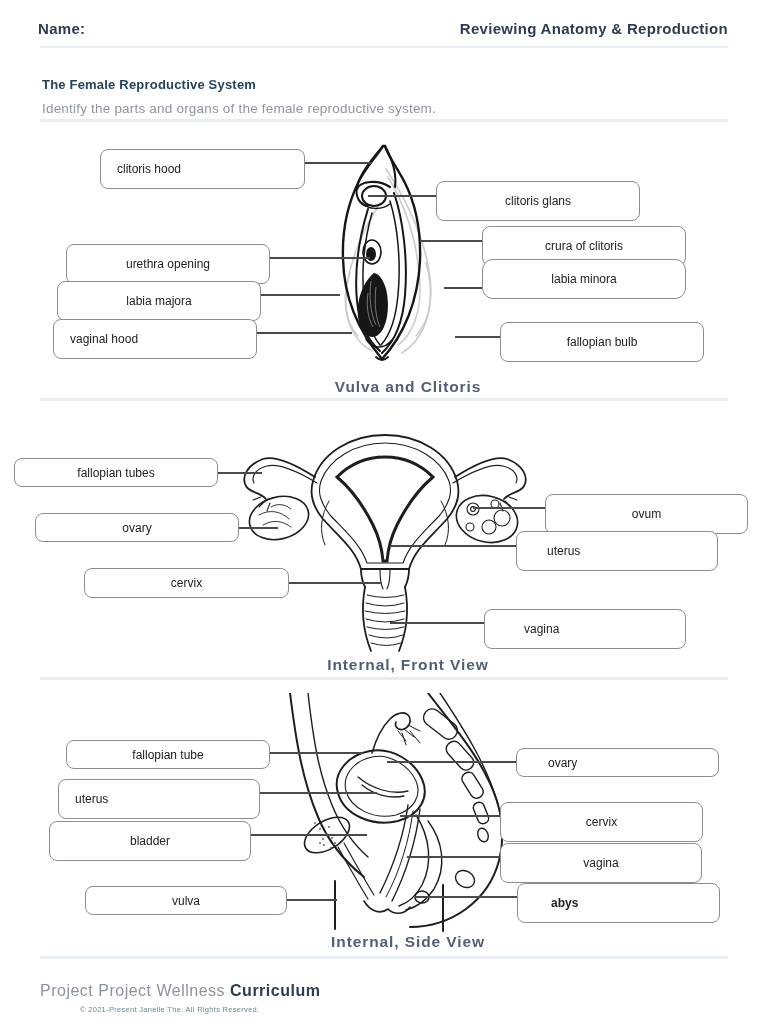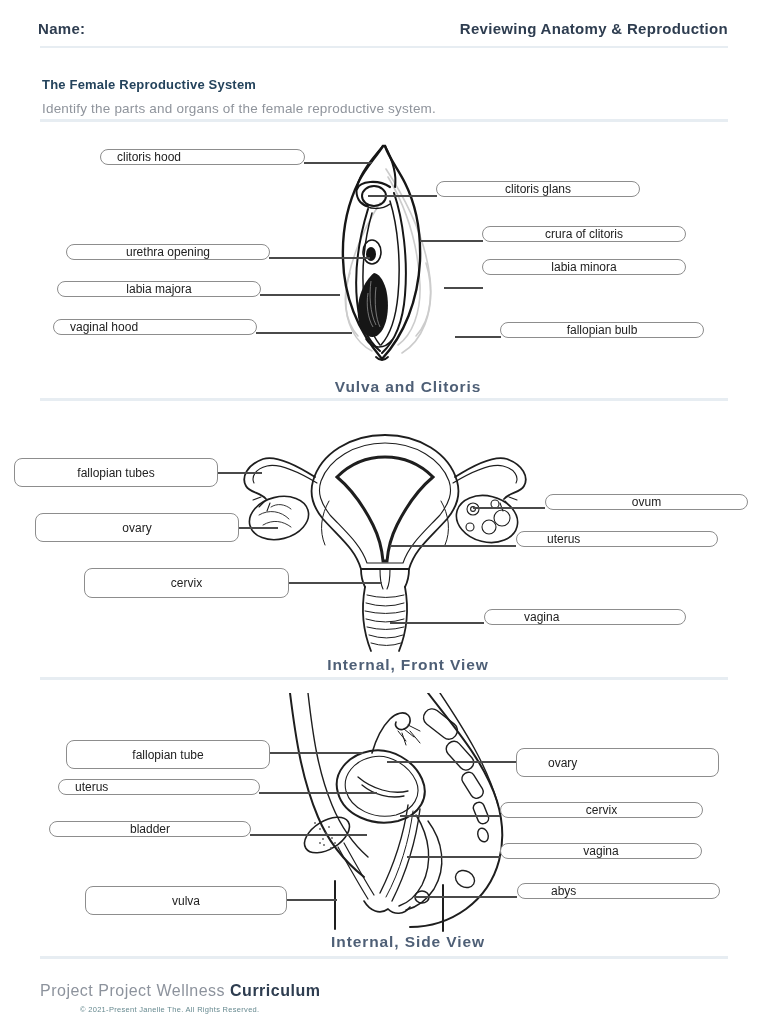--- a/index.html
+++ b/index.html
@@ -3,21 +3,21 @@
 <meta charset="utf-8">
 <style>
   html,body{margin:0;padding:0;background:#ffffff;}
   .page{position:relative;width:768px;height:1024px;background:#ffffff;overflow:hidden;
         font-family:"Liberation Sans",sans-serif;}
   .hdr-name{position:absolute;left:38px;top:20px;font-size:15px;font-weight:bold;color:#2e3d50;letter-spacing:.3px;}
   .hdr-title{position:absolute;right:40px;top:20px;font-size:15px;font-weight:bold;color:#2e3d50;letter-spacing:.3px;}
   .divider{position:absolute;left:40px;width:688px;height:3px;background:#e7edf2;}
   .ws-title{position:absolute;left:42px;top:77px;font-size:13px;font-weight:bold;color:#24435c;letter-spacing:.2px;}
   .ws-sub{position:absolute;left:42px;top:101px;font-size:13.5px;color:#8f949c;letter-spacing:.2px;}
-  .abox{position:absolute;box-sizing:border-box;height:16px;background:#ffffff;border:1.4px solid #8d8d8d;
+  .abox{position:absolute;box-sizing:border-box;height:40px;background:#ffffff;border:1.4px solid #8d8d8d;
         border-radius:8px;display:flex;align-items:center;justify-content:center;
         font-size:12px;color:#222222;z-index:3;}
   .abox.al{justify-content:flex-start;}
   .cline{position:absolute;height:1.5px;background:#4a4a4a;z-index:2;}
   .caption{position:absolute;left:0;width:768px;text-align:center;font-size:15.5px;color:#4e5f76;
            letter-spacing:.9px;font-weight:600;padding-left:24px;}
   .diagram{position:absolute;z-index:1;}
   .foot-brand{position:absolute;left:40px;top:982px;font-size:16px;letter-spacing:.5px;}
   .foot-light{color:#8d939d;font-weight:400;}
   .foot-bold{color:#2e3d50;font-weight:bold;}
@@ -215,21 +215,21 @@
     </div>
   <div class="abox al" style="left:516px;top:748px;width:203px;height:29px;padding-left:31px;">
       <span>ovary</span>
     </div>
   <div class="abox" style="left:500px;top:802px;width:203px;">
       <span>cervix</span>
     </div>
   <div class="abox" style="left:500px;top:843px;width:202px;">
       <span>vagina</span>
     </div>
-  <div class="abox al" style="left:517px;top:883px;width:203px;padding-left:33px;">
+  <div class="abox al" style="left:517px;top:883px;width:203px;padding-left:33px;font-weight:bold;">
       <span>abys</span>
     </div>
 
   <div class="cline" style="left:269px;top:752px;width:94px;"></div>
   <div class="cline" style="left:259px;top:792px;width:118px;"></div>
   <div class="cline" style="left:250px;top:834px;width:117px;"></div>
   <div class="cline" style="left:286px;top:899px;width:51px;"></div>
   <div class="cline" style="left:387px;top:761px;width:129px;"></div>
   <div class="cline" style="left:400px;top:815px;width:100px;"></div>
   <div class="cline" style="left:407px;top:856px;width:93px;"></div>

